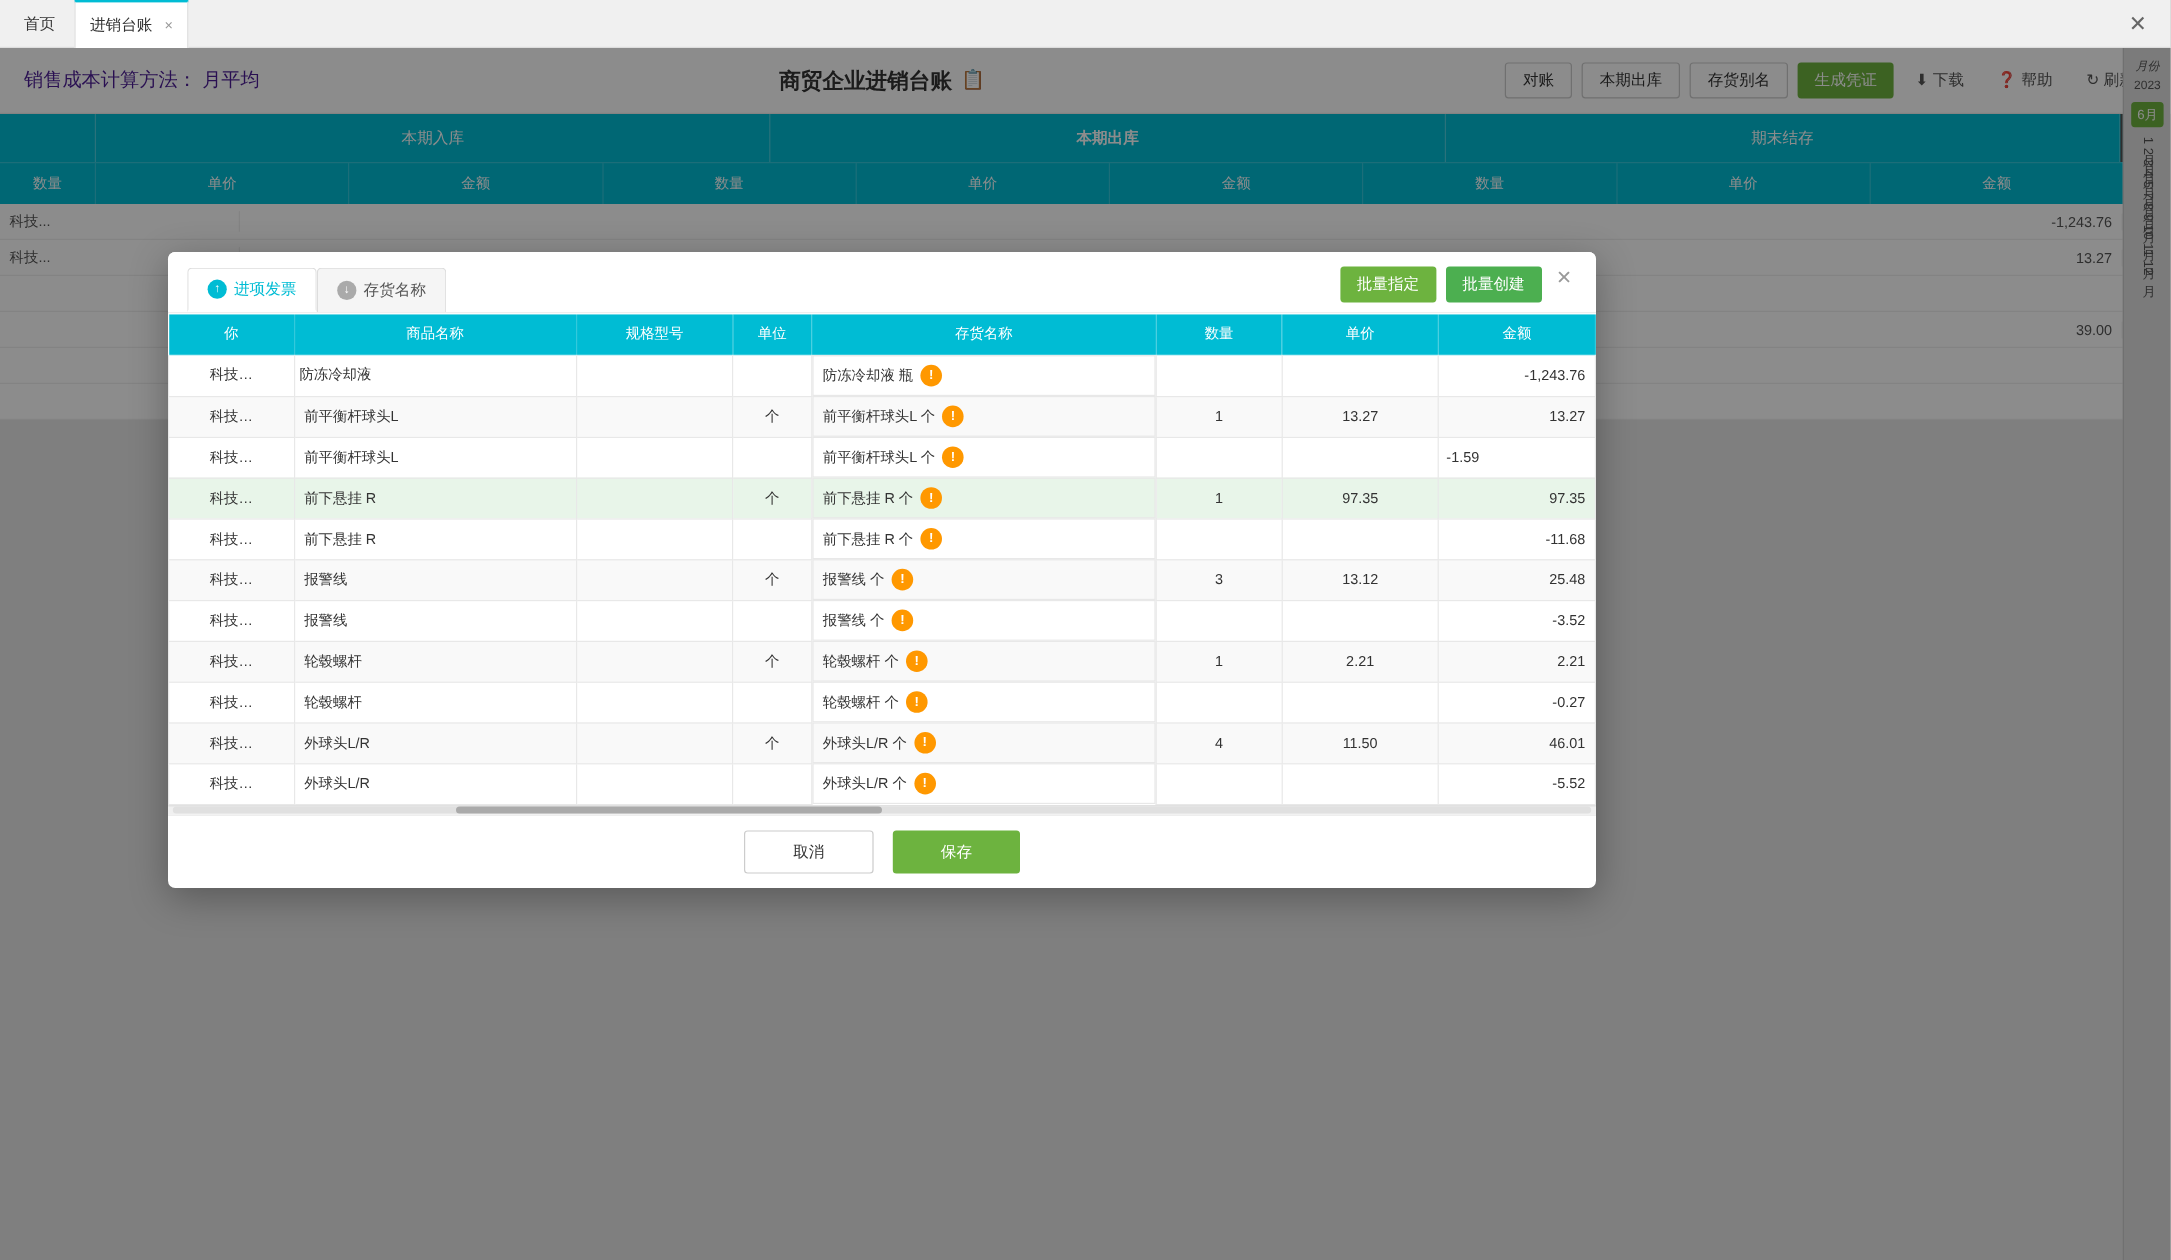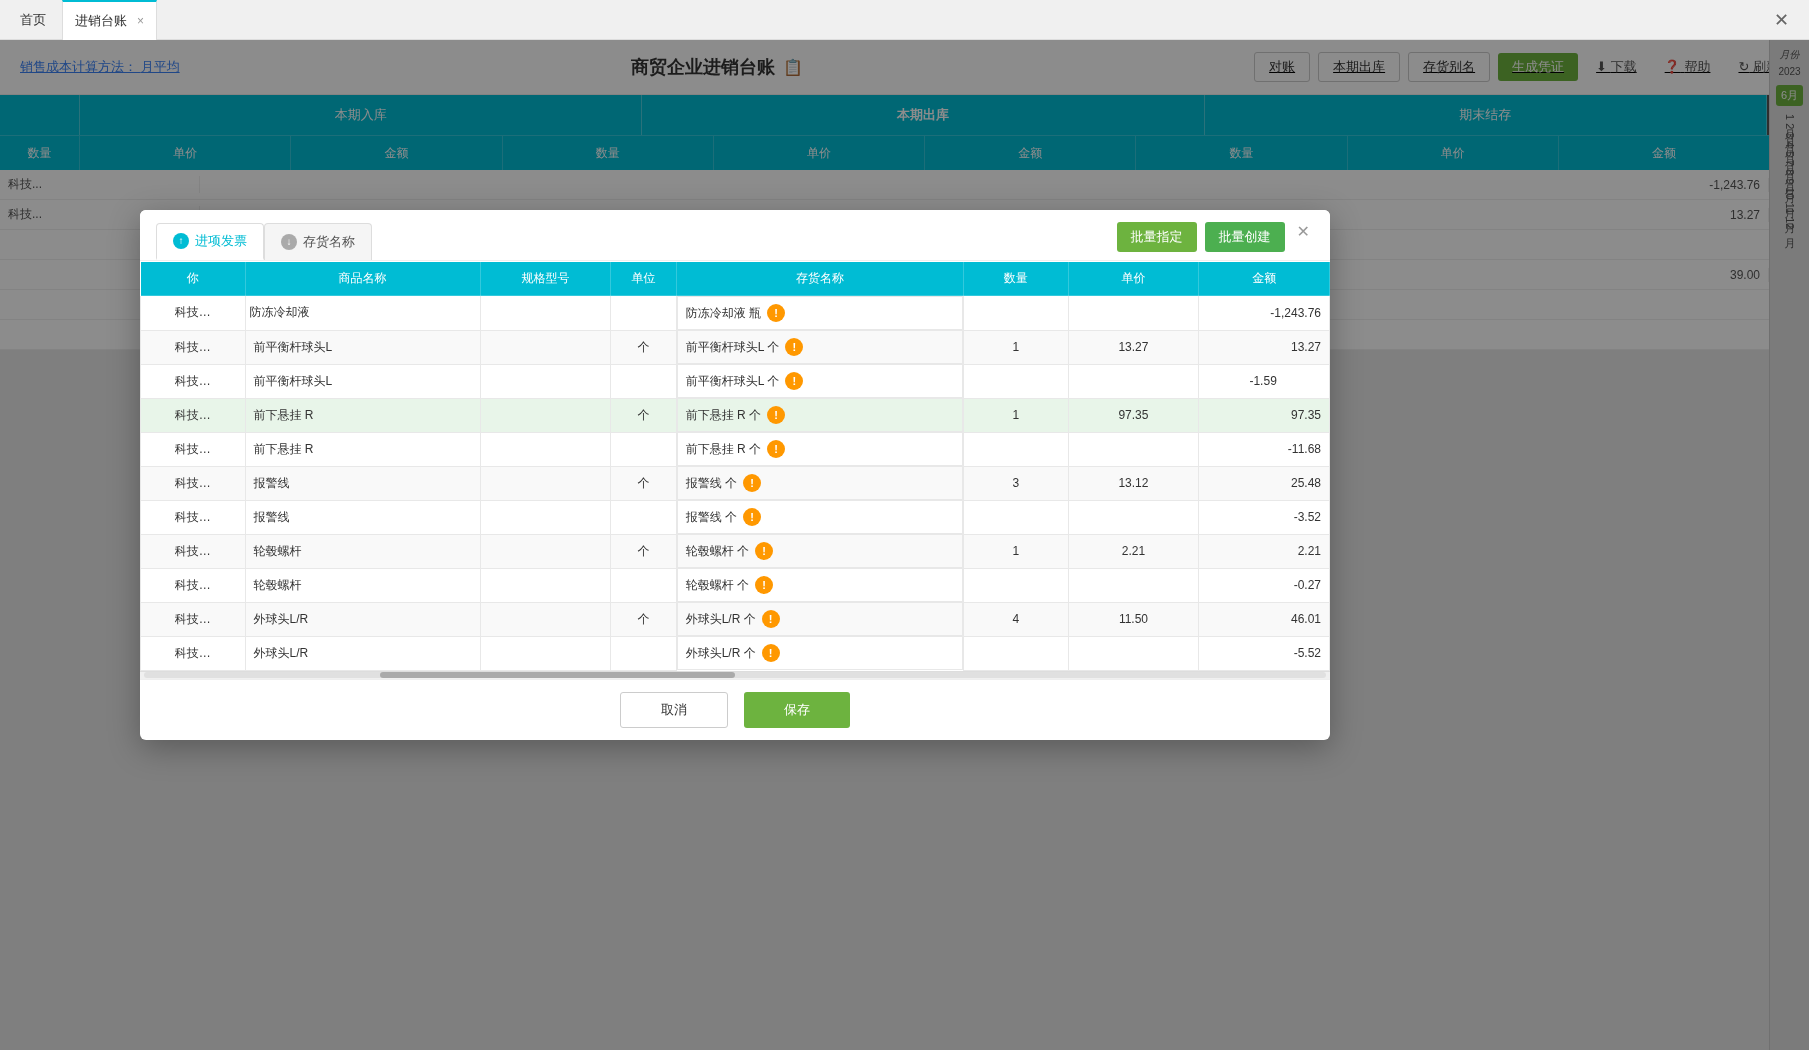--- a/index.html
+++ b/index.html
@@ -70,41 +70,38 @@
     
     .header-area {
       background: white;
       padding: 12px 20px;
       display: flex;
       align-items: center;
       justify-content: space-between;
       border-bottom: 1px solid #eee;
     }
     .header-left {
-      font-size: 13px;
-      color: #3b82f6;
-      text-decoration: underline;
+      font-size: 16px;
+      color: #4c1d95;
     }
     .header-title {
       font-size: 18px;
       font-weight: bold;
       color: #333;
       display: flex;
       align-items: center;
       gap: 8px;
     }
     .header-title .doc-icon {
       color: #666;
       font-size: 16px;
     }
     .header-buttons {
       display: flex;
       gap: 8px;
-      align-items: center;
-      text-decoration: underline;
     }
     .btn-outline {
       border: 1px solid #ccc;
       background: white;
       padding: 5px 14px;
       border-radius: 3px;
       cursor: pointer;
       font-size: 13px;
       color: #333;
     }
@@ -560,21 +557,21 @@
       <td>科技…</td>
       <td style="text-align:left; padding-left:8px;">前平衡杆球头L</td>
       <td></td>
       <td></td>
       <td style="text-align:left; padding-left:8px; display:flex; align-items:center; gap:6px;">
         <span>前平衡杆球头L 个</span>
                 <span class="warning-icon">!</span>
       </td>
       <td></td>
       <td></td>
-      <td style="text-align:center; padding-right:8px;">-1.59</td>
+      <td style="text-align:left; padding-right:8px;">-1.59</td>
     </tr>
             <tr class="highlighted">
       <td>科技…</td>
       <td style="text-align:left; padding-left:8px;">前下悬挂 R</td>
       <td></td>
       <td>个</td>
       <td style="text-align:left; padding-left:8px; display:flex; align-items:center; gap:6px;">
         <span>前下悬挂 R 个</span>
                 <span class="warning-icon">!</span>
       </td>

